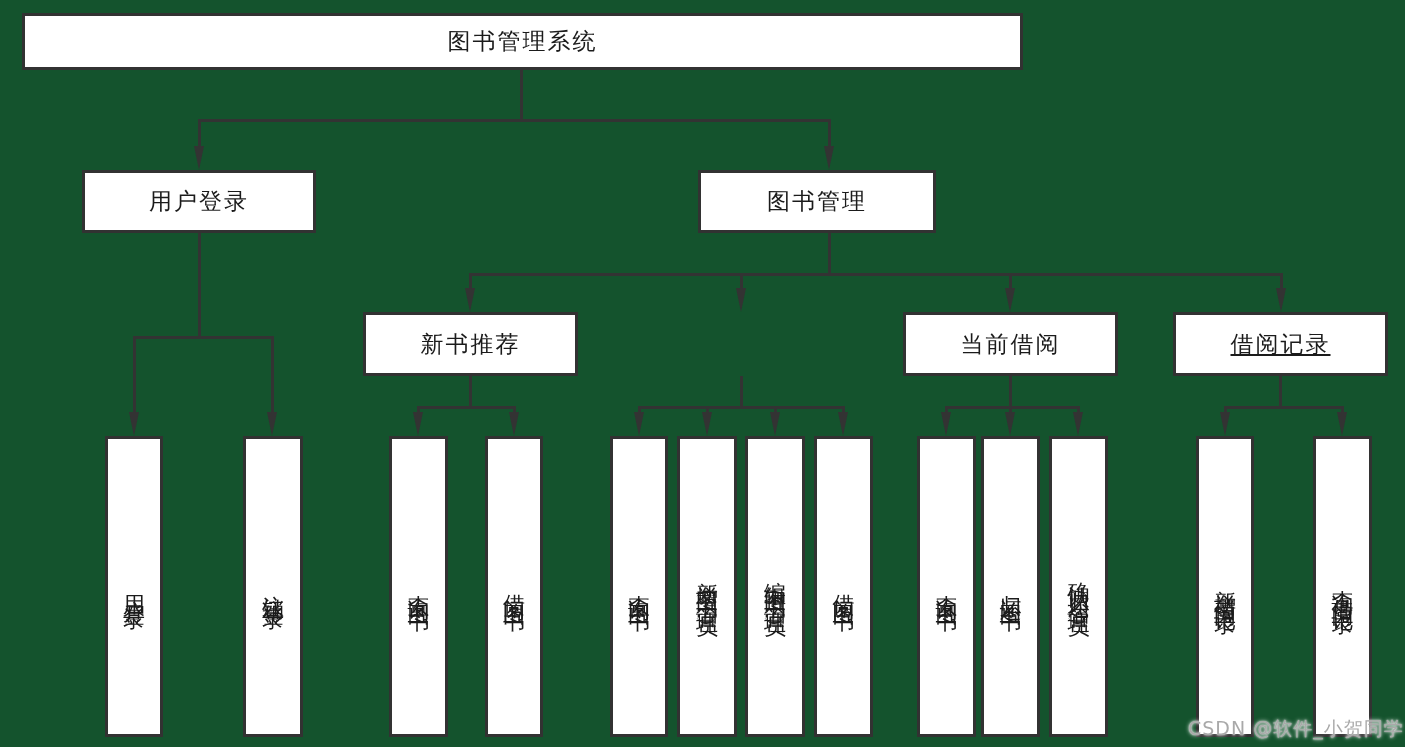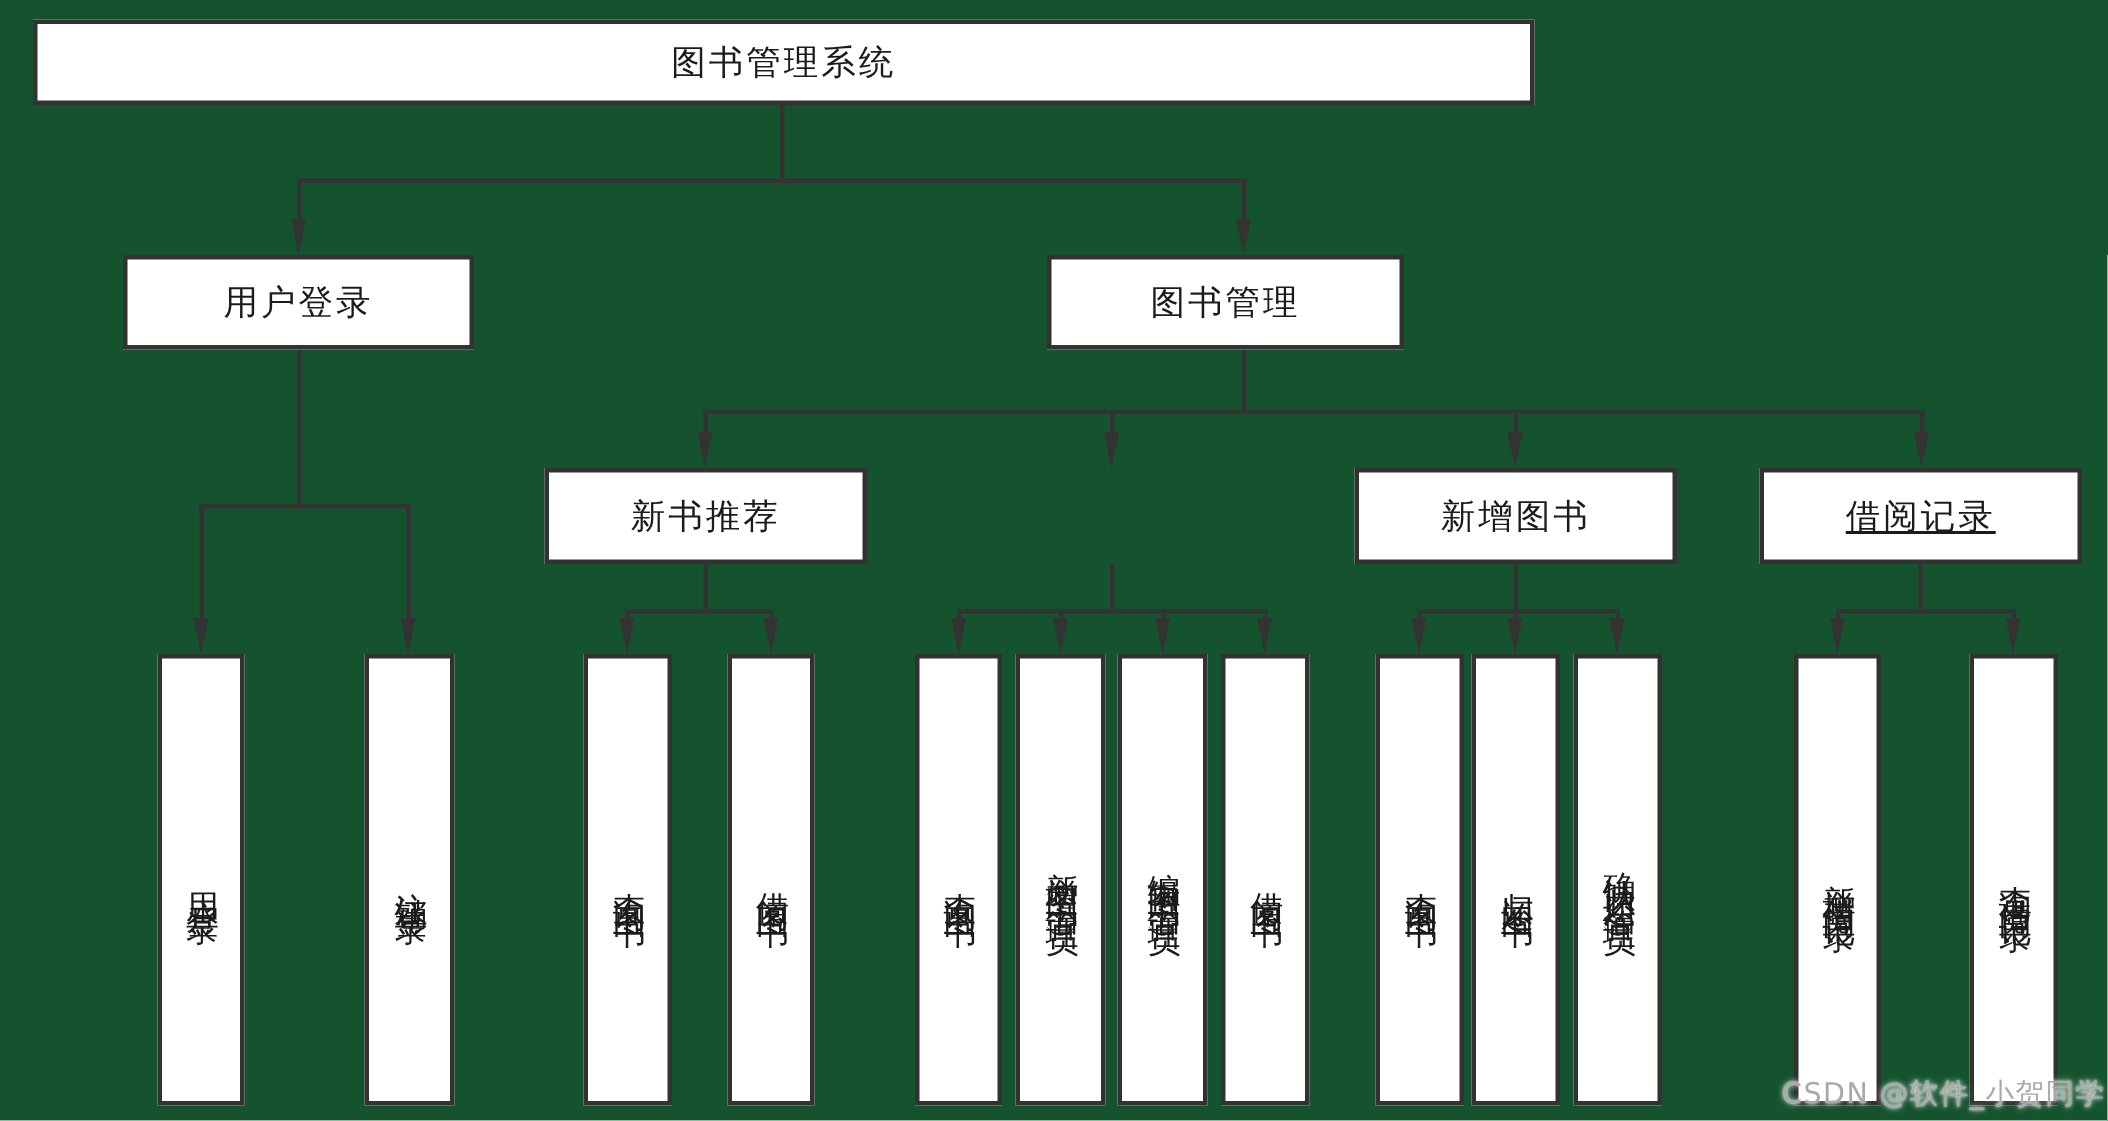--- a/index.html
+++ b/index.html
@@ -103,21 +103,21 @@
     <span>用户登录</span>
   </div>
   <div class="node hnode" style="left:698px;top:170px;width:238px;height:63px;">
     <span>图书管理</span>
   </div>
 
   <div class="node hnode" style="left:363px;top:312px;width:215px;height:64px;">
     <span>新书推荐</span>
   </div>
   <div class="node hnode" style="left:903px;top:312px;width:215px;height:64px;">
-    <span>新增图书</span>
+    <span>当前借阅</span>
   </div>
   <div class="node hnode" style="left:1173px;top:312px;width:215px;height:64px;text-decoration:underline;">
     <span>借阅记录</span>
   </div>
 
   <div class="node leaf" style="left:105px;top:436px;width:58px;height:301px;">
     <span class="vtxt">用户登录</span>
   </div>
   <div class="node leaf" style="left:243px;top:436px;width:60px;height:301px;">
     <span class="vtxt">注销登录</span>

